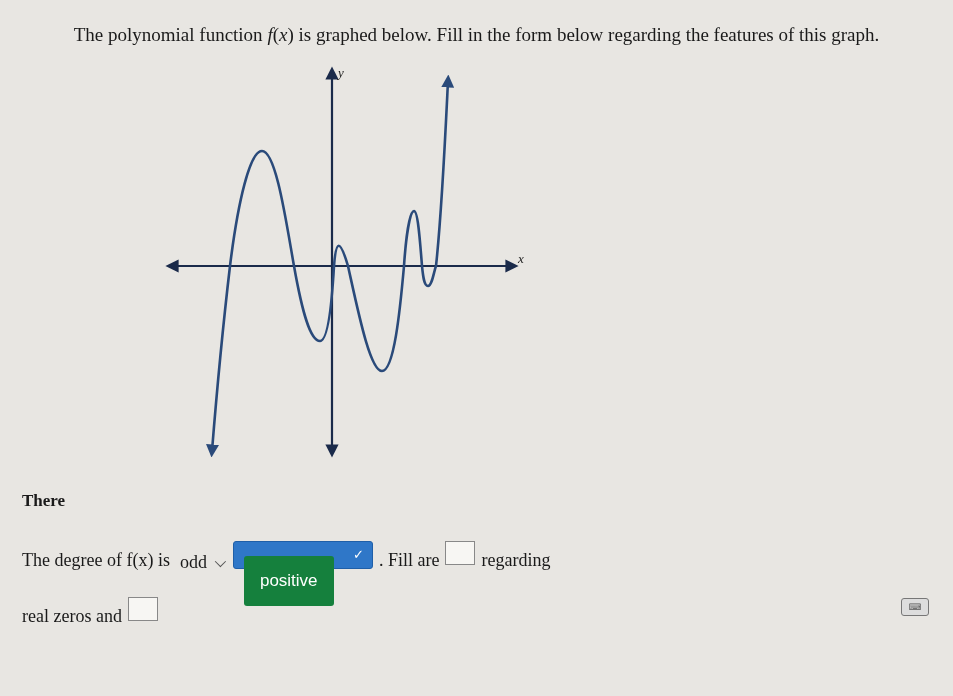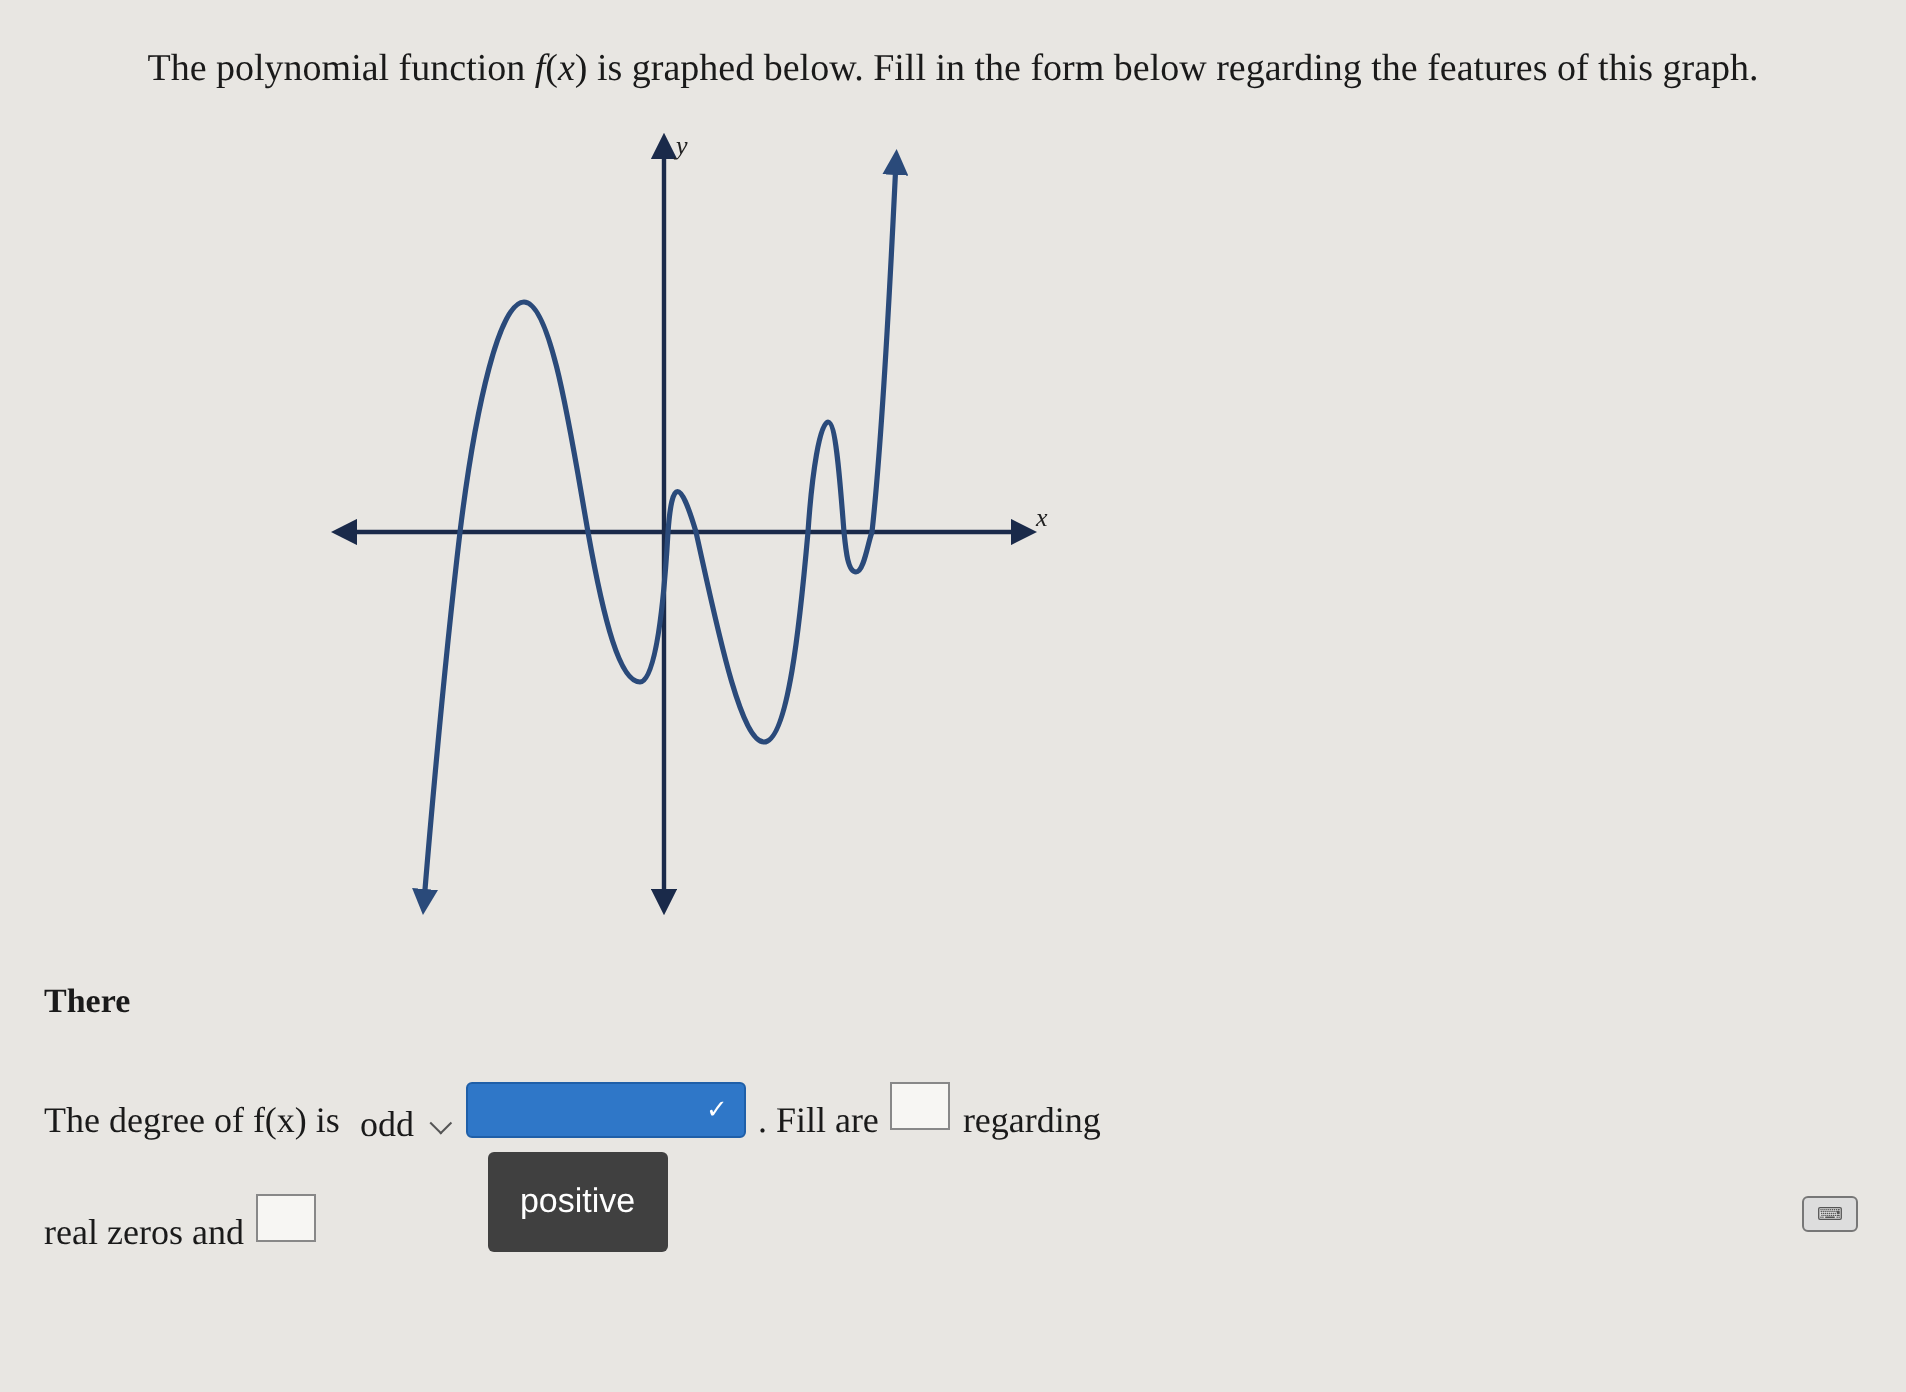--- a/index.html
+++ b/index.html
@@ -68,23 +68,23 @@
     height: 28px;
   }
   .dropdown-open .chk {
     position: absolute;
     right: 8px;
     font-size: 13px;
     color: #fff;
   }
   .option-pop {
     position: absolute;
-    top: 34px;
+    top: 14px;
     left: 10px;
-    background: #404040;
+    background: #15803d;
     color: #fff;
     padding: 6px 16px;
     font-size: 17px;
     border-radius: 3px;
     white-space: nowrap;
     font-family: Arial, sans-serif;
     z-index: 5;
   }
   .blank-box {
     display: inline-block;

